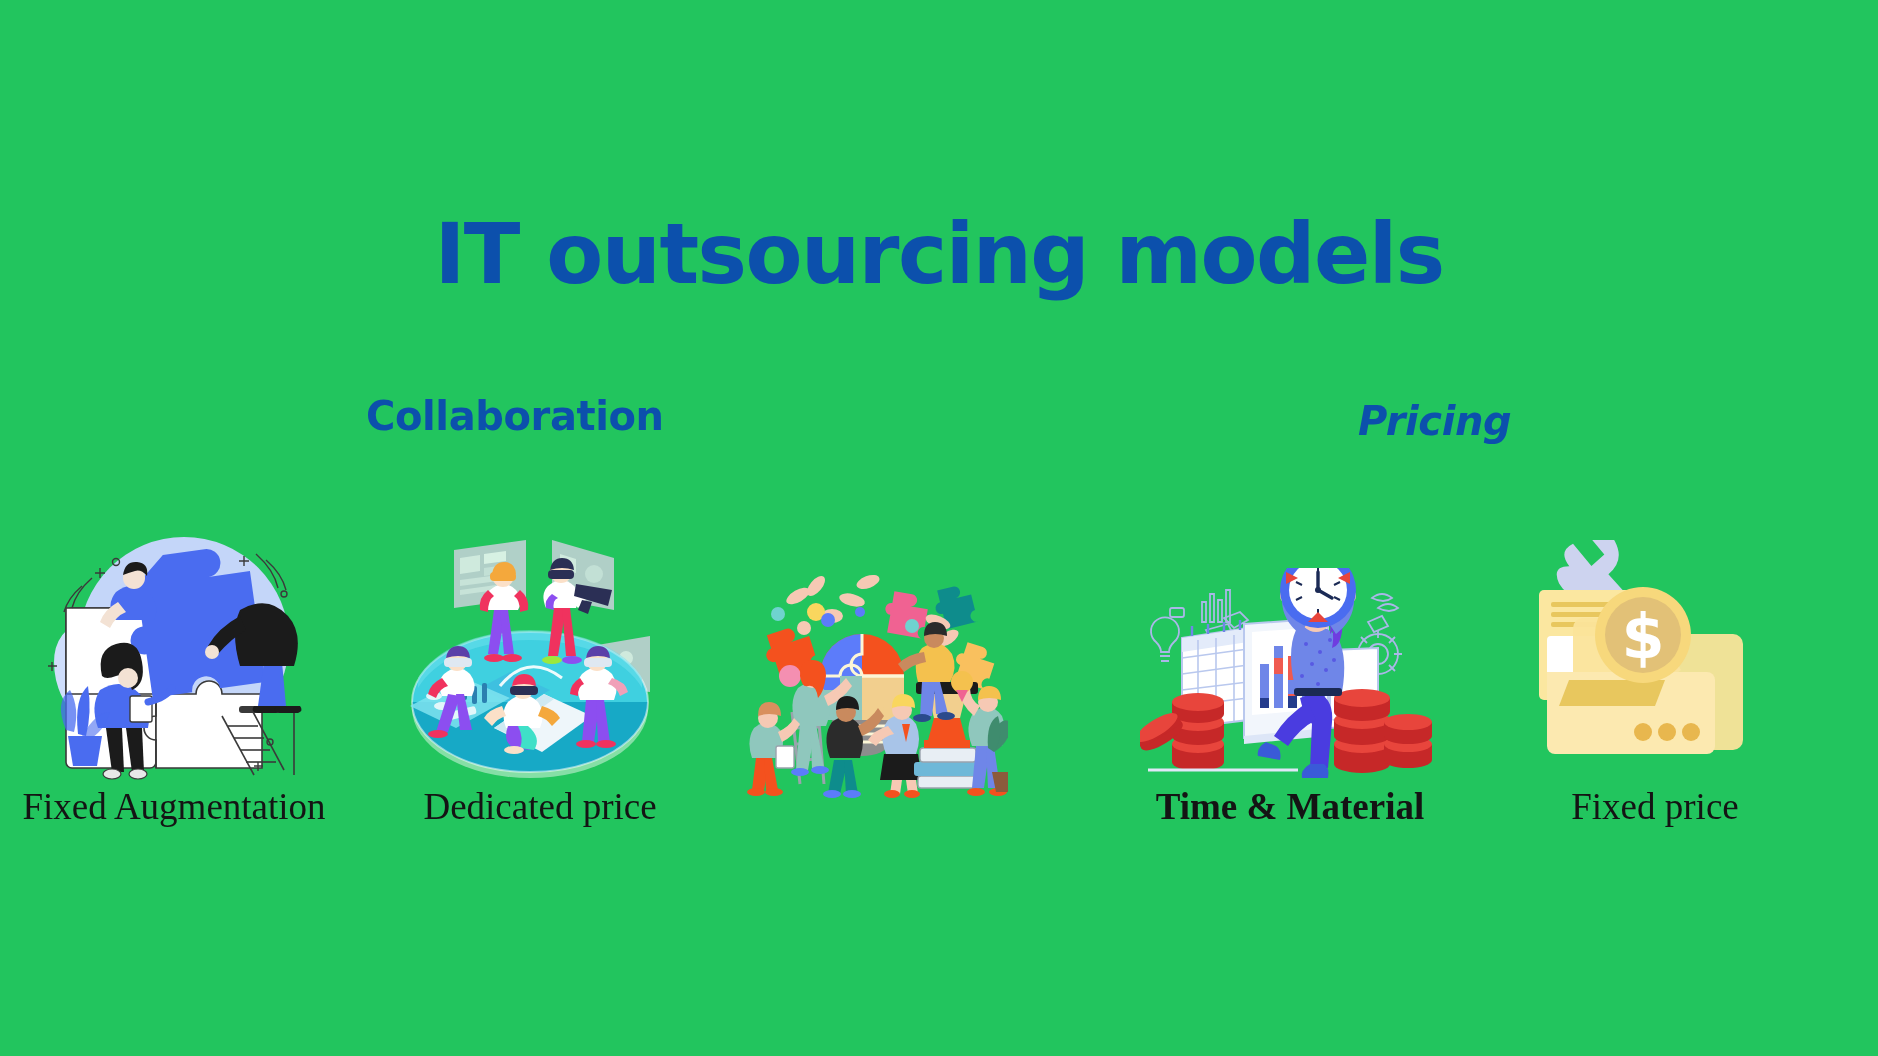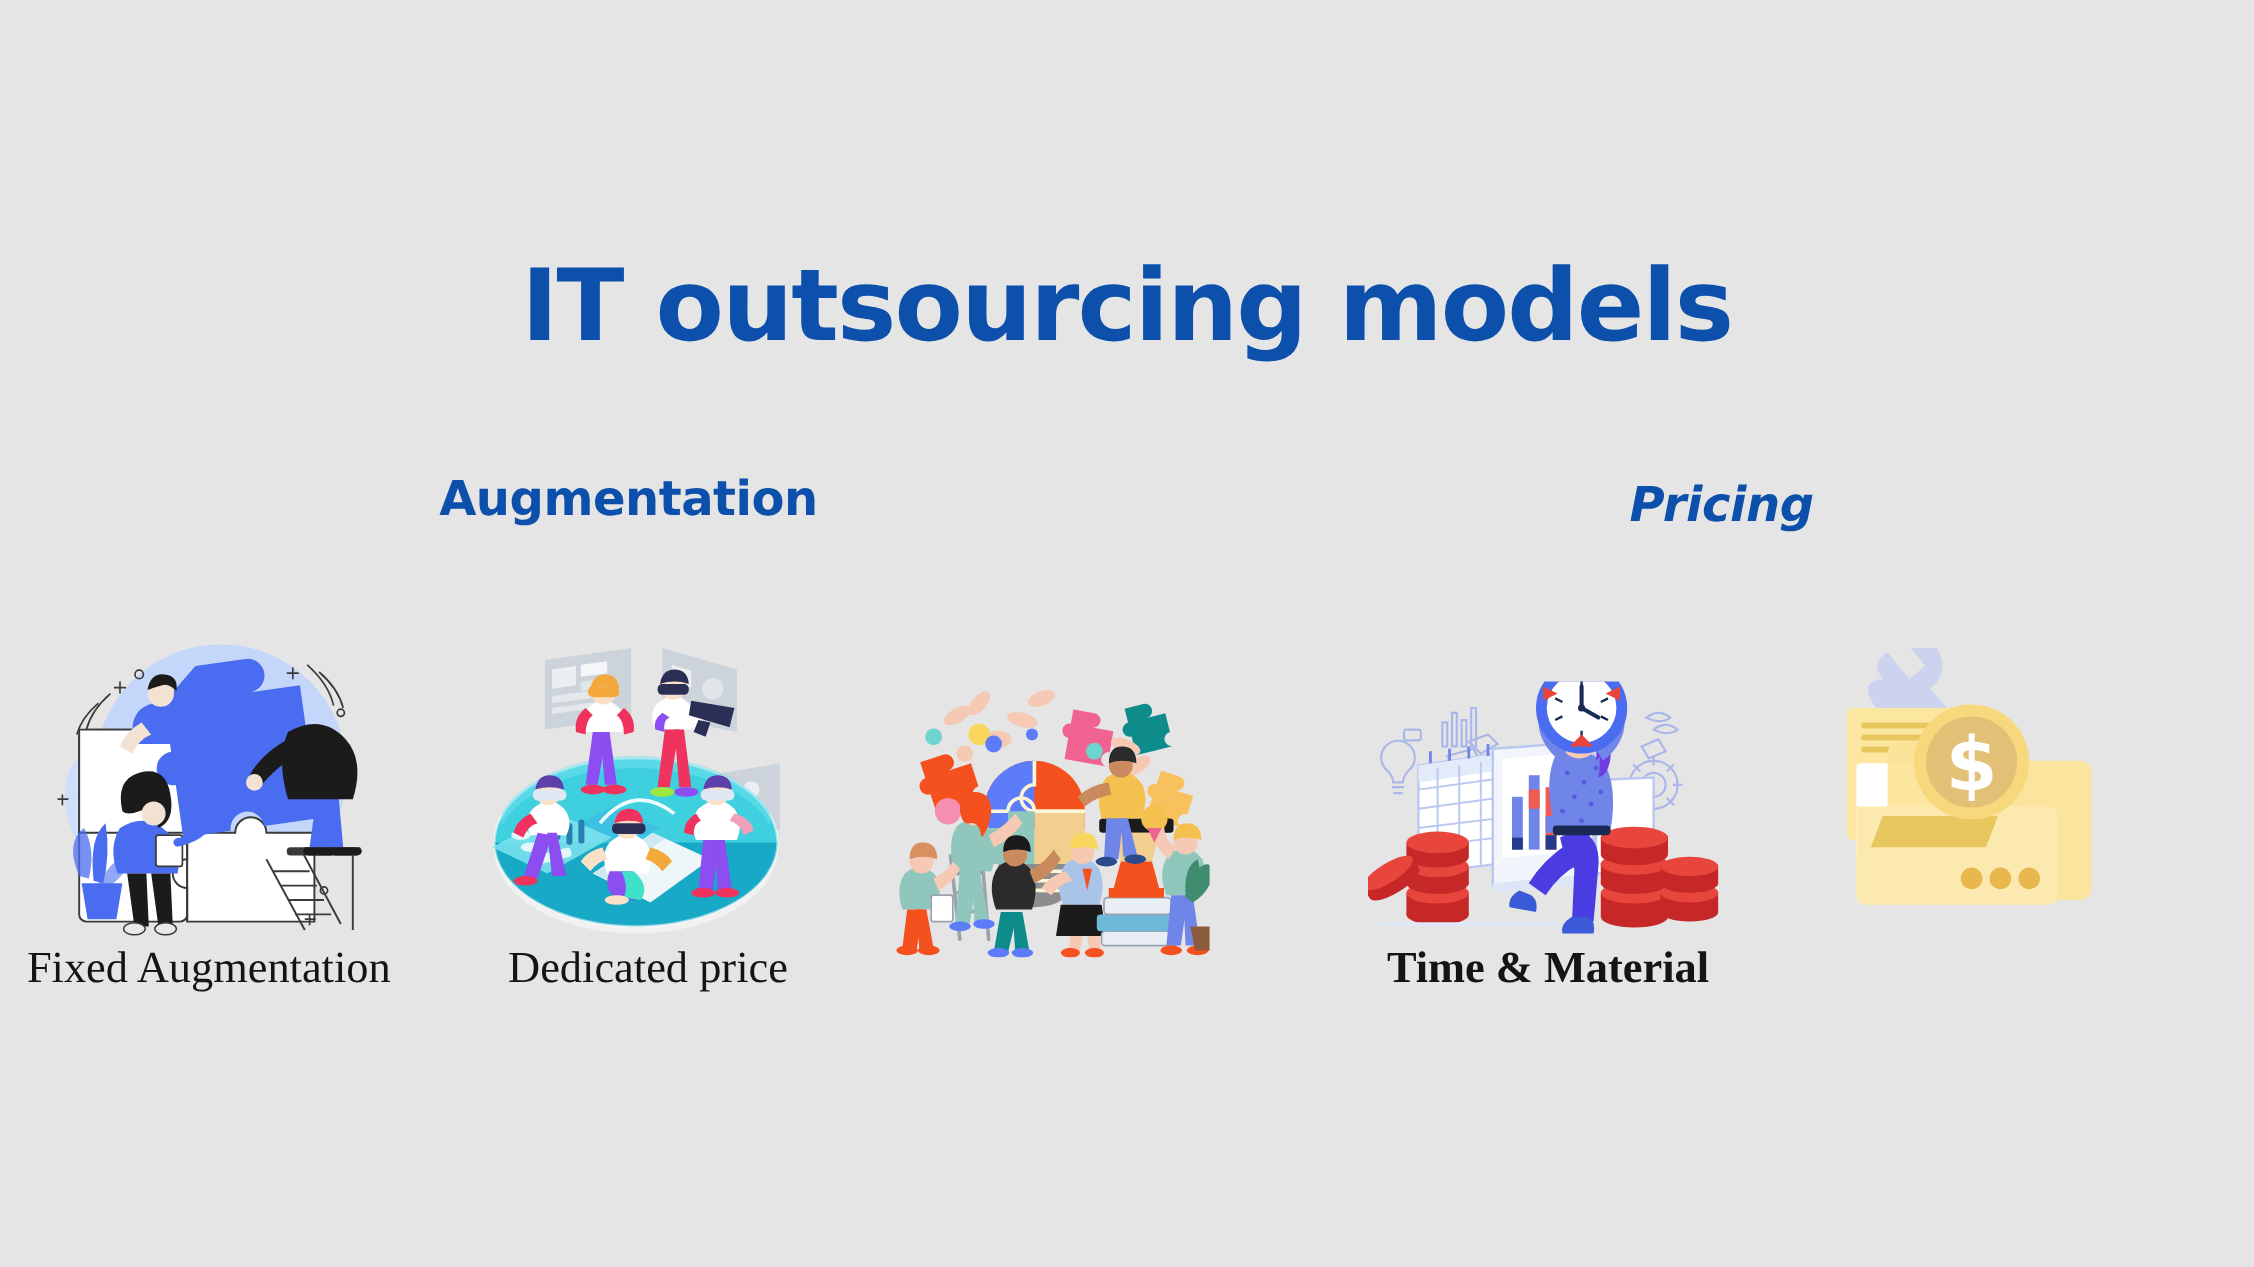--- a/index.html
+++ b/index.html
@@ -10,21 +10,21 @@
     width: 1878px;
     height: 1056px;
     background: #fcf6d6;
     font-family: "Liberation Sans", sans-serif;
     overflow: hidden;
   }
   .slide {
     position: relative;
     width: 1878px;
     height: 1056px;
-    background: #e5e5e5;
+    background: #22c55e;
   }
   .page-title {
     position: absolute;
     top: 155px;
     left: 0;
     width: 1878px;
     text-align: center;
     font-family: "DejaVu Sans", sans-serif;
     font-weight: bold;
     font-size: 83px;
@@ -88,21 +88,21 @@
   #card-time-material .art      { width: 292px; height: 214px; left: 0px;  top: 38px; }
   #card-fixed-price .art        { width: 232px; height: 224px; left: 20px; top: 10px; }
 </style>
 </head>
 <body>
 
 <div class="slide">
 
   <h1 class="page-title">IT outsourcing models</h1>
 
-  <div class="group-heading" id="heading-collaboration">Augmentation</div>
+  <div class="group-heading" id="heading-collaboration">Collaboration</div>
 
   <div class="group-heading" id="heading-pricing">Pricing</div>
 
   <div class="cards">
 
     <div class="card" id="card-staff-augmentation">
       <svg class="art" viewBox="0 0 266 255">
         <circle cx="140" cy="112" r="105" fill="#c4d6f9"></circle>
         <path d="M12 150 Q4 112 28 96 Q30 150 40 186 Q20 182 12 150Z" fill="#cfdefb"></path>
 
@@ -601,16 +601,17 @@
           <circle cx="142" cy="192" r="9"></circle>
           <circle cx="166" cy="192" r="9"></circle>
         </g>
 
         <g>
           <circle cx="118" cy="95" r="48" fill="#f7d87c"></circle>
           <circle cx="118" cy="95" r="38" fill="#e2c177"></circle>
           <text x="118" y="118" text-anchor="middle" font-family="DejaVu Sans, sans-serif" font-size="62" font-weight="bold" fill="#ffffff">$</text>
         </g>
       </svg>
+      <div class="caption">Fixed price</div>
     </div>
 
   </div>
 </div>
 
 </body></html>

